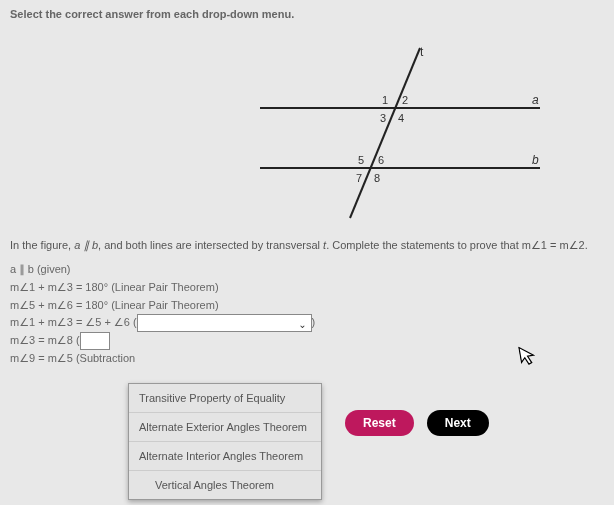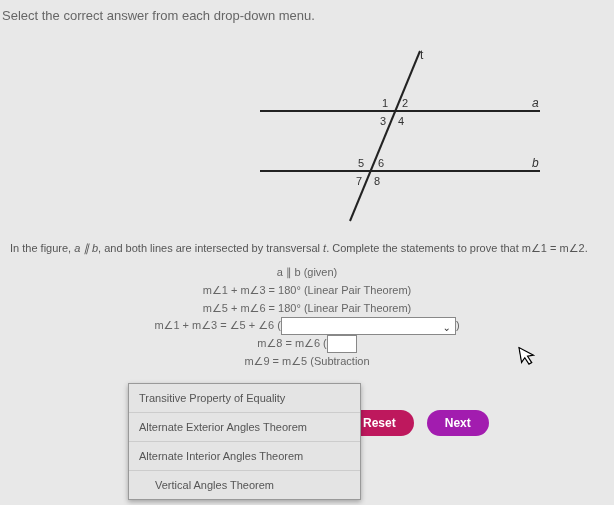--- a/index.html
+++ b/index.html
@@ -7,23 +7,24 @@
     width: 614px;
     height: 505px;
     background: #e8e8e8;
     font-family: Arial, sans-serif;
     font-size: 11px;
     color: #555;
     position: relative;
     overflow: hidden;
   }
   .instruction {
-    padding: 8px 2px;
+    padding: 8px 10px;
     color: #666;
-    font-size: 13px;
+    font-size: 11px;
+    font-weight: bold;
   }
   .figure-area {
     position: relative;
     width: 100%;
     height: 200px;
   }
   .figure-svg {
     position: absolute;
     left: 240px;
     top: 10px;
@@ -33,21 +34,20 @@
     margin-top: 10px;
     font-size: 11px;
     color: #555;
     line-height: 1.4;
   }
   .proof {
     padding: 8px 10px;
     font-size: 11px;
     color: #666;
     line-height: 1.6;
-    text-align: center;
   }
   .proof-line { white-space: nowrap; }
   .select-box {
     display: inline-block;
     width: 175px;
     height: 18px;
     border: 1px solid #888;
     background: #fff;
     vertical-align: middle;
     position: relative;
@@ -64,21 +64,21 @@
     width: 30px;
     height: 18px;
     border: 1px solid #888;
     background: #fff;
     vertical-align: middle;
   }
   .dropdown-menu {
     position: absolute;
     left: 128px;
     top: 383px;
-    width: 233px;
+    width: 194px;
     background: #e4e4e4;
     border: 1px solid #999;
     box-shadow: 0 2px 5px rgba(0,0,0,0.3);
     z-index: 5;
   }
   .dropdown-menu .opt {
     padding: 8px 10px;
     font-size: 11px;
     color: #555;
     border-bottom: 1px solid #ccc;
@@ -94,21 +94,21 @@
     display: inline-block;
     padding: 6px 18px;
     border-radius: 14px;
     color: #fff;
     font-size: 12px;
     font-weight: bold;
     margin-right: 10px;
     cursor: pointer;
   }
   .btn-reset { background: #be185d; }
-  .btn-next { background: #a21caf; }
+  .btn-next { background: #000000; }
   .cursor {
     position: absolute;
     left: 520px;
     top: 345px;
     font-size: 18px;
     color: #000;
     transform: rotate(-10deg);
   }
   i.var { font-style: italic; }
 </style>
@@ -141,21 +141,21 @@
 </div>
 
 <div class="proof">
   <div class="proof-line">a ∥ b (given)</div>
   <div class="proof-line">m∠1 + m∠3 = 180° (Linear Pair Theorem)</div>
   <div class="proof-line">m∠5 + m∠6 = 180° (Linear Pair Theorem)</div>
   <div class="proof-line">
     <span>m∠1 + m∠3 = ∠5 + ∠6 (</span><span class="select-box"><span class="arrow">⌄</span></span><span>)</span>
   </div>
   <div class="proof-line">
-    <span>m∠8 = m∠6 (</span><span class="select-box-small"></span>
+    <span>m∠3 = m∠8 (</span><span class="select-box-small"></span>
   </div>
   <div class="proof-line">m∠9 = m∠5 (Subtraction</div>
 </div>
 
 <div class="dropdown-menu">
   <div class="opt">Transitive Property of Equality</div>
   <div class="opt">Alternate Exterior Angles Theorem</div>
   <div class="opt">Alternate Interior Angles Theorem</div>
   <div class="opt">Vertical Angles Theorem</div>
 </div>

